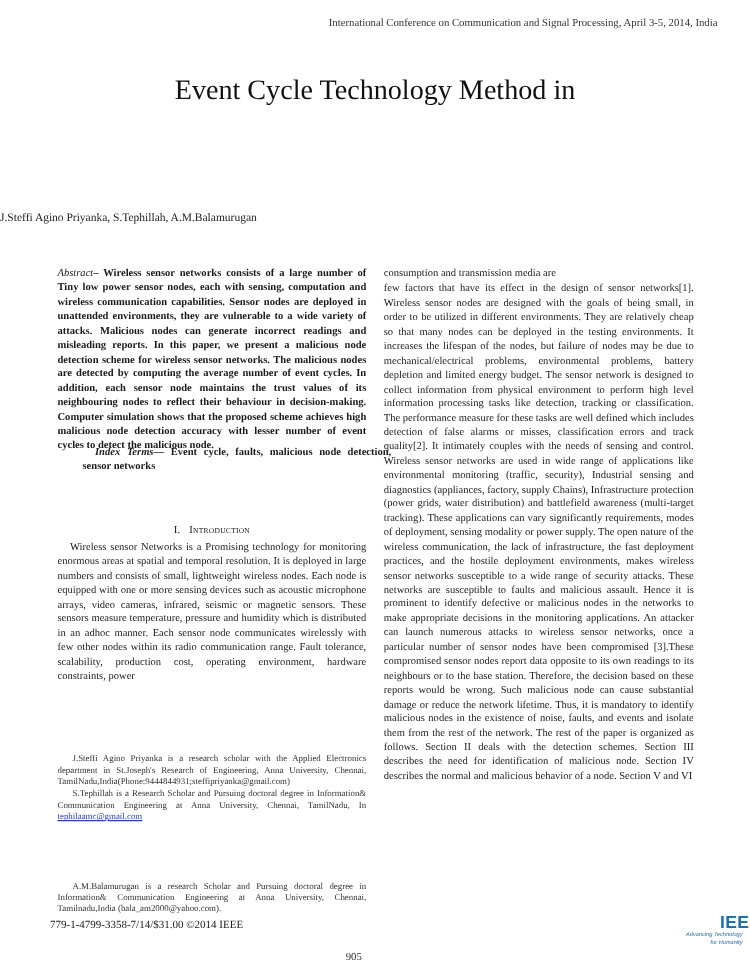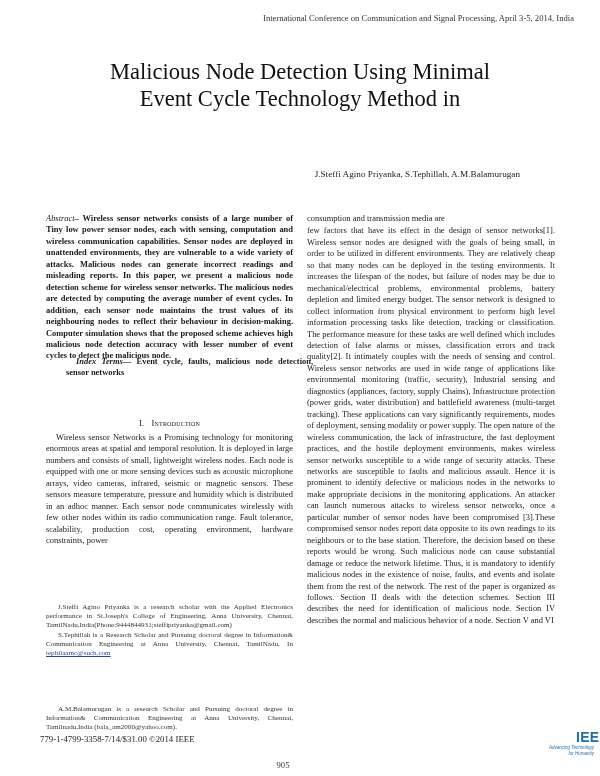--- a/index.html
+++ b/index.html
@@ -2,21 +2,21 @@
 <html><head>
 <meta charset="utf-8">
 <style>
   html, body { margin:0; padding:0; background:#ffffff; }
   body { width:600px; height:776px; position:relative; overflow:hidden;
          font-family:"Liberation Serif", "DejaVu Serif", serif; color:#1a1a1a; }
   .abs { position:absolute; }
   .header { top:13px; right:26px; font-size:8.6px; color:#333; white-space:nowrap; }
   .title { top:58px; left:40px; width:520px; text-align:center;
            font-size:22.5px; line-height:27px; color:#111; }
-  .authors { top:169px; left:0; width:520px; text-align:right; font-size:9.2px; color:#222; }
+  .authors { top:169px; left:0; width:520px; text-align:left; font-size:9.2px; color:#222; }
   .col { font-size:8.45px; line-height:11.45px; text-align:justify; }
   .left { left:46px; width:247px; }
   .right { left:307px; width:248px; }
   .abstract { top:213px; font-weight:bold; }
   .abstract i { font-weight:normal; }
   .index { top:356px; font-weight:bold; text-indent:10px;margin-left:20px; }
   .index i { font-weight:bold; }
   .sec-head { top:418px; left:46px; width:247px; text-align:center; font-size:8.6px; letter-spacing:0.2px; }
   .sec-head .sc { font-variant:small-caps; }
   .intro { top:432px; text-indent:10px; }
@@ -33,21 +33,20 @@
   .ieee-diamond { width:10px; height:10px; background:#1f6fa8; transform:rotate(45deg); margin-right:4px; margin-left:2px; }
   .ieee-text { font-family:"Liberation Sans", "DejaVu Sans", sans-serif; font-weight:bold; color:#1f6fa8; font-size:14px; letter-spacing:0.3px; }
   .ieee-tag { font-family:"Liberation Sans", "DejaVu Sans", sans-serif; font-style:italic; color:#1f6fa8; font-size:4.5px; line-height:5.5px; text-align:right; width:56px; }
 </style>
 </head>
 <body>
 
 <div class="abs header">International Conference on Communication and Signal Processing, April 3-5, 2014, India</div>
 
 <div class="abs title">
-  <div>Malicious Node Detection Using Minimal</div>
   <div>Event Cycle Technology Method in</div>
 </div>
 
 <div class="abs authors">J.Steffi Agino Priyanka, S.Tephillah, A.M.Balamurugan</div>
 
 <div class="abs col left abstract">
   <i>Abstract</i><span>– </span><span>Wireless sensor networks consists of a large number of Tiny low power sensor nodes, each with sensing, computation and wireless communication capabilities. Sensor nodes are deployed in unattended environments, they are vulnerable to a wide variety of attacks. Malicious nodes can generate incorrect readings and misleading reports. In this paper, we present a malicious node detection scheme for wireless sensor networks. The malicious nodes are detected by computing the average number of event cycles. In addition, each sensor node maintains the trust values of its neighbouring nodes to reflect their behaviour in decision-making. Computer simulation shows that the proposed scheme achieves high malicious node detection accuracy with lesser number of event cycles to detect the malicious node.</span>
 </div>
 
 <div class="abs col left index">
@@ -62,24 +61,24 @@
 <div class="abs col left intro">
   <p class="p">Wireless sensor Networks is a Promising technology for monitoring enormous areas at spatial and temporal resolution. It is deployed in large numbers and consists of small, lightweight wireless nodes. Each node is equipped with one or more sensing devices such as acoustic microphone arrays, video cameras, infrared, seismic or magnetic sensors. These sensors measure temperature, pressure and humidity which is distributed in an adhoc manner. Each sensor node communicates wirelessly with few other nodes within its radio communication range. Fault tolerance, scalability, production cost, operating environment, hardware constraints, power</p>
 </div>
 
 <div class="abs col right" style="top:213px;">
   <div style="margin-bottom:1px;">consumption and transmission media are</div>
   <p class="p">few factors that have its effect in the design of sensor networks[1]. Wireless sensor nodes are designed with the goals of being small, in order to be utilized in different environments. They are relatively cheap so that many nodes can be deployed in the testing environments. It increases the lifespan of the nodes, but failure of nodes may be due to mechanical/electrical problems, environmental problems, battery depletion and limited energy budget. The sensor network is designed to collect information from physical environment to perform high level information processing tasks like detection, tracking or classification. The performance measure for these tasks are well defined which includes detection of false alarms or misses, classification errors and track quality[2]. It intimately couples with the needs of sensing and control. Wireless sensor networks are used in wide range of applications like environmental monitoring (traffic, security), Industrial sensing and diagnostics (appliances, factory, supply Chains), Infrastructure protection (power grids, water distribution) and battlefield awareness (multi-target tracking). These applications can vary significantly requirements, modes of deployment, sensing modality or power supply. The open nature of the wireless communication, the lack of infrastructure, the fast deployment practices, and the hostile deployment environments, makes wireless sensor networks susceptible to a wide range of security attacks. These networks are susceptible to faults and malicious assault. Hence it is prominent to identify defective or malicious nodes in the networks to make appropriate decisions in the monitoring applications. An attacker can launch numerous attacks to wireless sensor networks, once a particular number of sensor nodes have been compromised [3].These compromised sensor nodes report data opposite to its own readings to its neighbours or to the base station. Therefore, the decision based on these reports would be wrong. Such malicious node can cause substantial damage or reduce the network lifetime. Thus, it is mandatory to identify malicious nodes in the existence of noise, faults, and events and isolate them from the rest of the network. The rest of the paper is organized as follows. Section II deals with the detection schemes. Section III describes the need for identification of malicious node. Section IV describes the normal and malicious behavior of a node. Section V and VI</p>
 </div>
 
 <div class="abs foot foot1">
-  <div class="ind">J.Steffi Agino Priyanka is a research scholar with the Applied Electronics performance in St.Joseph's College of Engineering, Anna University, Chennai, TamilNadu,India(Phone:9444844931;steffipriyanka@gmail.com)</div>
+  <div class="ind">J.Steffi Agino Priyanka is a research scholar with the Applied Electronics department in St.Joseph's Research of Engineering, Anna University, Chennai, TamilNadu,India(Phone:9444844931;steffipriyanka@gmail.com)</div>
   <div class="ind">
     <span>S.Tephillah is a Research Scholar and Pursuing doctoral degree in Information&amp; Communication Engineering at Anna University, Chennai, TamilNadu, In</span>
-    <span class="link">tephilaamc@such.com</span>
+    <span class="link">tephilaamc@gmail.com</span>
   </div>
 </div>
 
 <div class="abs foot foot3">
   <div class="ind">A.M.Balamurugan is a research Scholar and Pursuing doctoral degree in Information&amp; Communication Engineering at Anna University, Chennai, Tamilnadu,India (bala_am2000@yahoo.com).</div>
 </div>
 
 <div class="abs copyright">779-1-4799-3358-7/14/$31.00 ©2014 IEEE</div>
 
 <div class="abs ieee">

